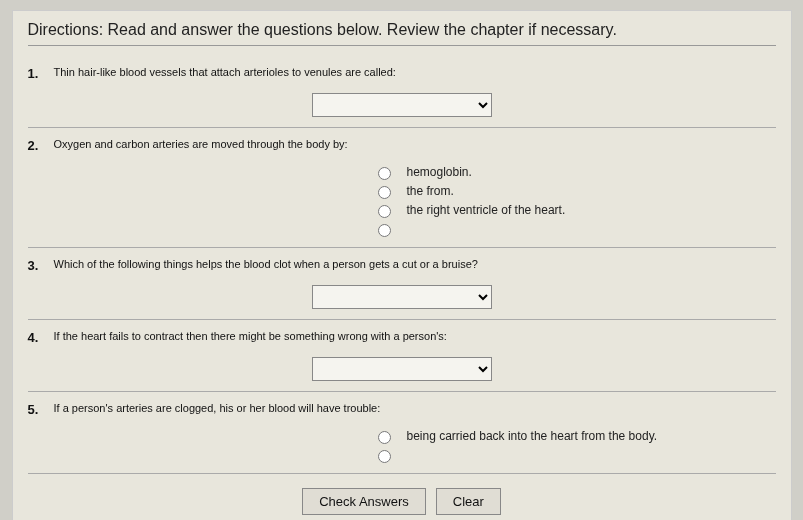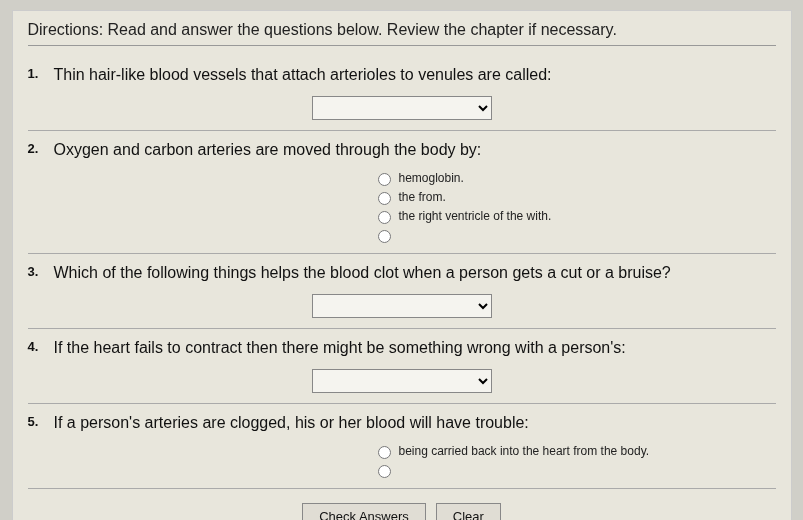--- a/index.html
+++ b/index.html
@@ -39,37 +39,37 @@
       align-items: flex-start;
       gap: 6px;
     }
     .q-number {
       font-weight: bold;
       font-size: 13px;
       min-width: 20px;
       color: #111;
     }
     .q-text {
-      font-size: 16px;
+      font-size: 11px;
       color: #111;
       flex: 1;
     }
     select {
       width: 180px;
       height: 24px;
       border: 1px solid #888;
       background: #f5f4ef;
       font-size: 12px;
       padding: 2px 4px;
       cursor: pointer;
     }
     .radio-option {
       display: flex;
       align-items: flex-start;
-      gap: 8px;
+      gap: 16px;
       font-size: 12px;
       color: #222;
       justify-content: center;
     }
     .radio-option input[type="radio"] {
       margin-top: 2px;
       cursor: pointer;
     }
     .footer {
       display: flex;
@@ -131,21 +131,21 @@
       <label class="radio-option">
         <input type="radio" name="q2" value="hemoglobin" style="">
         <span>hemoglobin.</span>
       </label>
       <label class="radio-option">
         <input type="radio" name="q2" value="blood" style="">
         <span>the from.</span>
       </label>
       <label class="radio-option">
         <input type="radio" name="q2" value="right-ventricle" style="">
-        <span>the right ventricle of the with.</span>
+        <span>the right ventricle of the heart.</span>
       </label>
       <label class="radio-option">
         <input type="radio" name="q2" value="none" style="">
       </label>
     </div>
   </div>
 
   <div class="question-block">
     <div class="question-row">
       <span class="q-number">3.</span>

